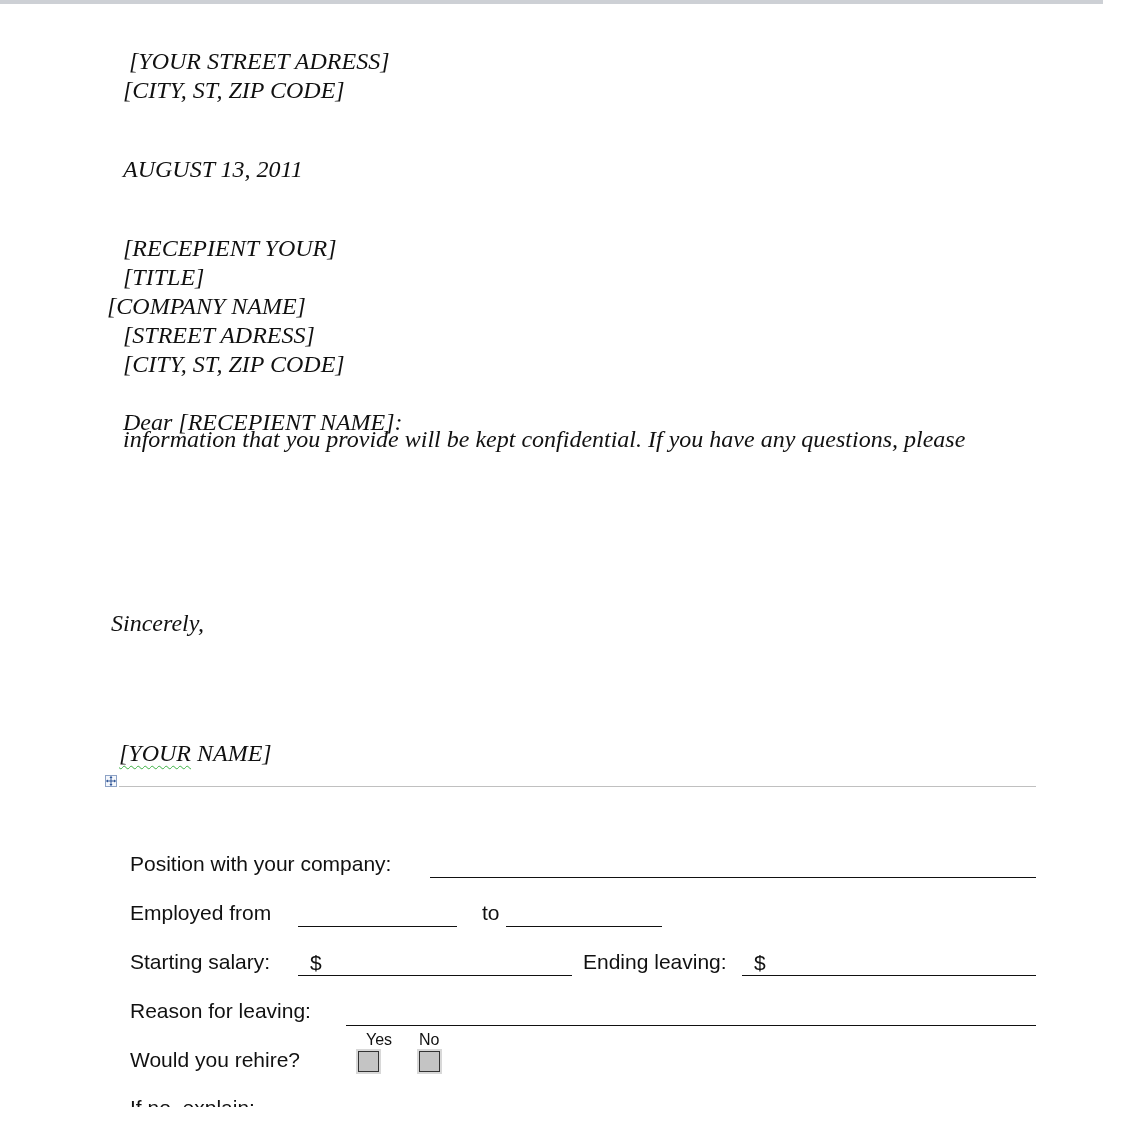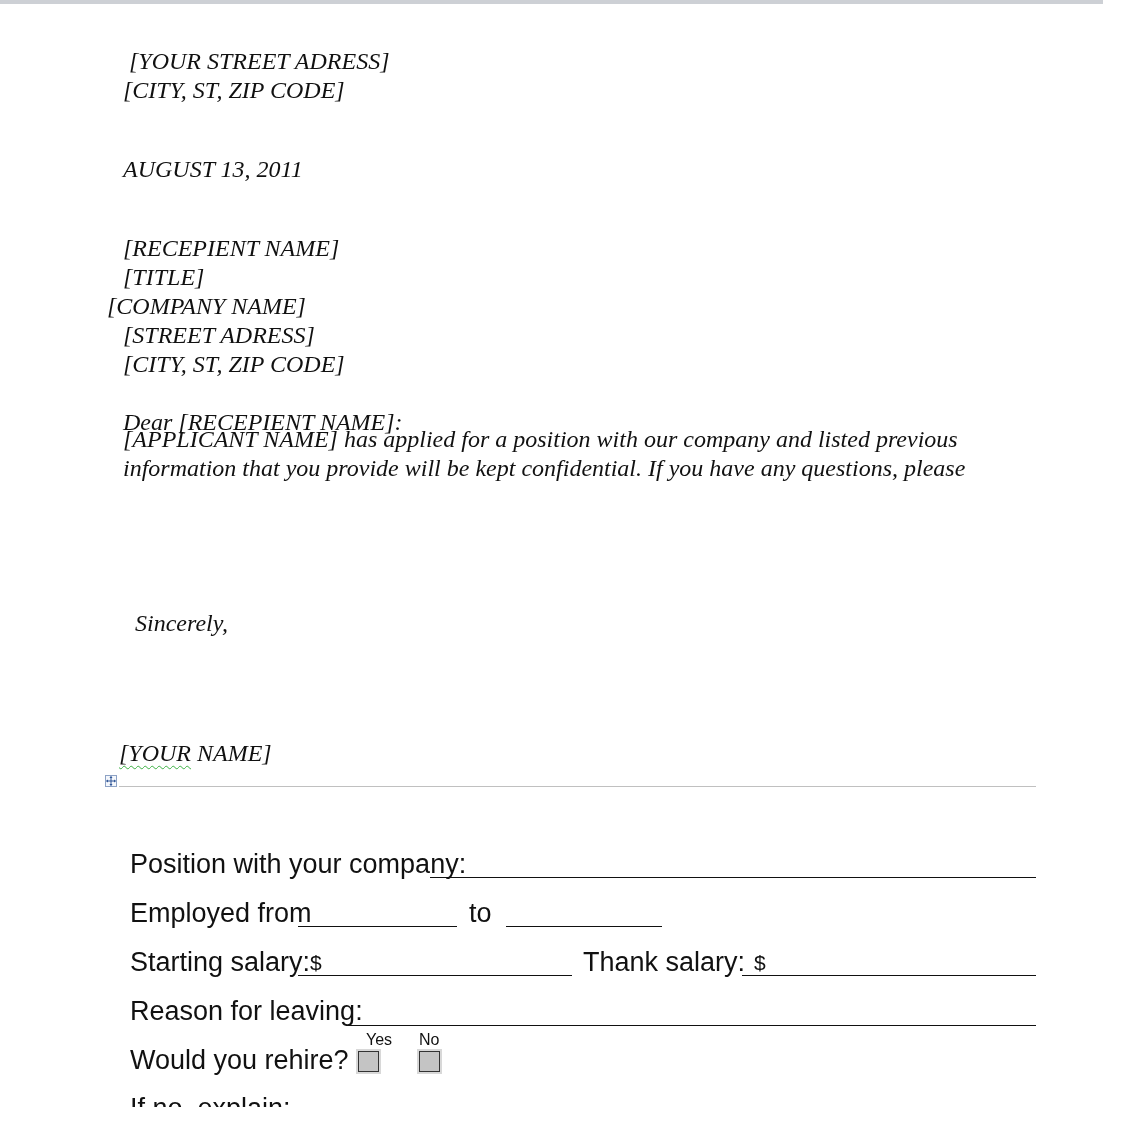--- a/index.html
+++ b/index.html
@@ -69,21 +69,21 @@
     position: absolute;
     left: 119px;
     top: 786px;
     width: 917px;
     height: 1px;
     background: #c0c0c0;
   }
   .sans {
     position: absolute;
     font-family: "Liberation Sans", "DejaVu Sans", sans-serif;
-    font-size: 27px;
+    font-size: 21px;
     line-height: 24px;
     color: #111111;
     white-space: nowrap;
   }
   .field {
     position: absolute;
     height: 24px;
     border-bottom: 1.5px solid #111111;
     box-sizing: border-box;
     font-family: "Liberation Sans", "DejaVu Sans", sans-serif;
@@ -120,34 +120,33 @@
 </head>
 <body>
 
 <div class="topbar"></div>
 
 <div class="serif" style="left:129px; top:7px;">[YOUR STREET ADRESS]</div>
 <div class="serif" style="left:123px; top:36px;">[CITY, ST, ZIP CODE]</div>
 
 <div class="serif" style="left:123px; top:115px;">AUGUST 13, 2011</div>
 
-<div class="serif" style="left:123px; top:194px;">[RECEPIENT NAME]</div>
+<div class="serif" style="left:123px; top:194px;">[RECEPIENT YOUR]</div>
 <div class="serif" style="left:123px; top:223px;">[TITLE]</div>
 <div class="serif" style="left:107px; top:252px;">[COMPANY NAME]</div>
 <div class="serif" style="left:123px; top:281px;">[STREET ADRESS]</div>
 <div class="serif" style="left:123px; top:310px;">[CITY, ST, ZIP CODE]</div>
 
 <div class="serif" style="left:123px; top:368px;">Dear [RECEPIENT NAME]:</div>
 
 <div class="para">
-  <span class="line">[APPLICANT NAME] has applied for a position with our company and listed previous</span>
   <span class="line">information that you provide will be kept confidential. If you have any questions, please</span>
 </div>
 
-<div class="serif" style="left:135px; top:569px;">Sincerely,</div>
+<div class="serif" style="left:111px; top:569px;">Sincerely,</div>
 
 <div class="serif" style="left:119px; top:699px;">
   <span class="squiggle">[YOUR</span><span> NAME]</span>
 </div>
 
 <div class="table-handle">
   <svg width="10" height="10" viewBox="0 0 10 10">
     <line x1="5" y1="0.5" x2="5" y2="9.5" stroke="#2f5597" stroke-width="1"></line>
     <line x1="0.5" y1="5" x2="9.5" y2="5" stroke="#2f5597" stroke-width="1"></line>
     <polygon points="5,0 3.5,2 6.5,2" fill="#2f5597"></polygon>
@@ -156,26 +155,26 @@
     <polygon points="10,5 8,3.5 8,6.5" fill="#2f5597"></polygon>
   </svg>
 </div>
 <div class="table-line"></div>
 
 <div class="sans" style="left:130px; top:852px;">Position with your company:</div>
 <div class="field" style="left:430px; top:854px; width:606px;"></div>
 
 <div class="sans" style="left:130px; top:901px;">Employed from</div>
 <div class="field" style="left:298px; top:903px; width:159px;"></div>
-<div class="sans" style="left:469px; top:901px;">to</div>
+<div class="sans" style="left:482px; top:901px;">to</div>
 <div class="field" style="left:506px; top:903px; width:156px;"></div>
 
 <div class="sans" style="left:130px; top:950px;">Starting salary:</div>
 <div class="field" style="left:298px; top:952px; width:274px;">$</div>
-<div class="sans" style="left:583px; top:950px;">Thank salary:</div>
+<div class="sans" style="left:583px; top:950px;">Ending leaving:</div>
 <div class="field" style="left:742px; top:952px; width:294px;">$</div>
 
 <div class="sans" style="left:130px; top:999px;">Reason for leaving:</div>
 <div class="field" style="left:346px; top:1002px; width:690px;"></div>
 
 <div class="small" style="left:366px; top:1031px;">Yes</div>
 <div class="small" style="left:419px; top:1031px;">No</div>
 <div class="sans" style="left:130px; top:1048px;">Would you rehire?</div>
 <div class="checkbox" style="left:358px; top:1051px;"></div>
 <div class="checkbox" style="left:419px; top:1051px;"></div>

